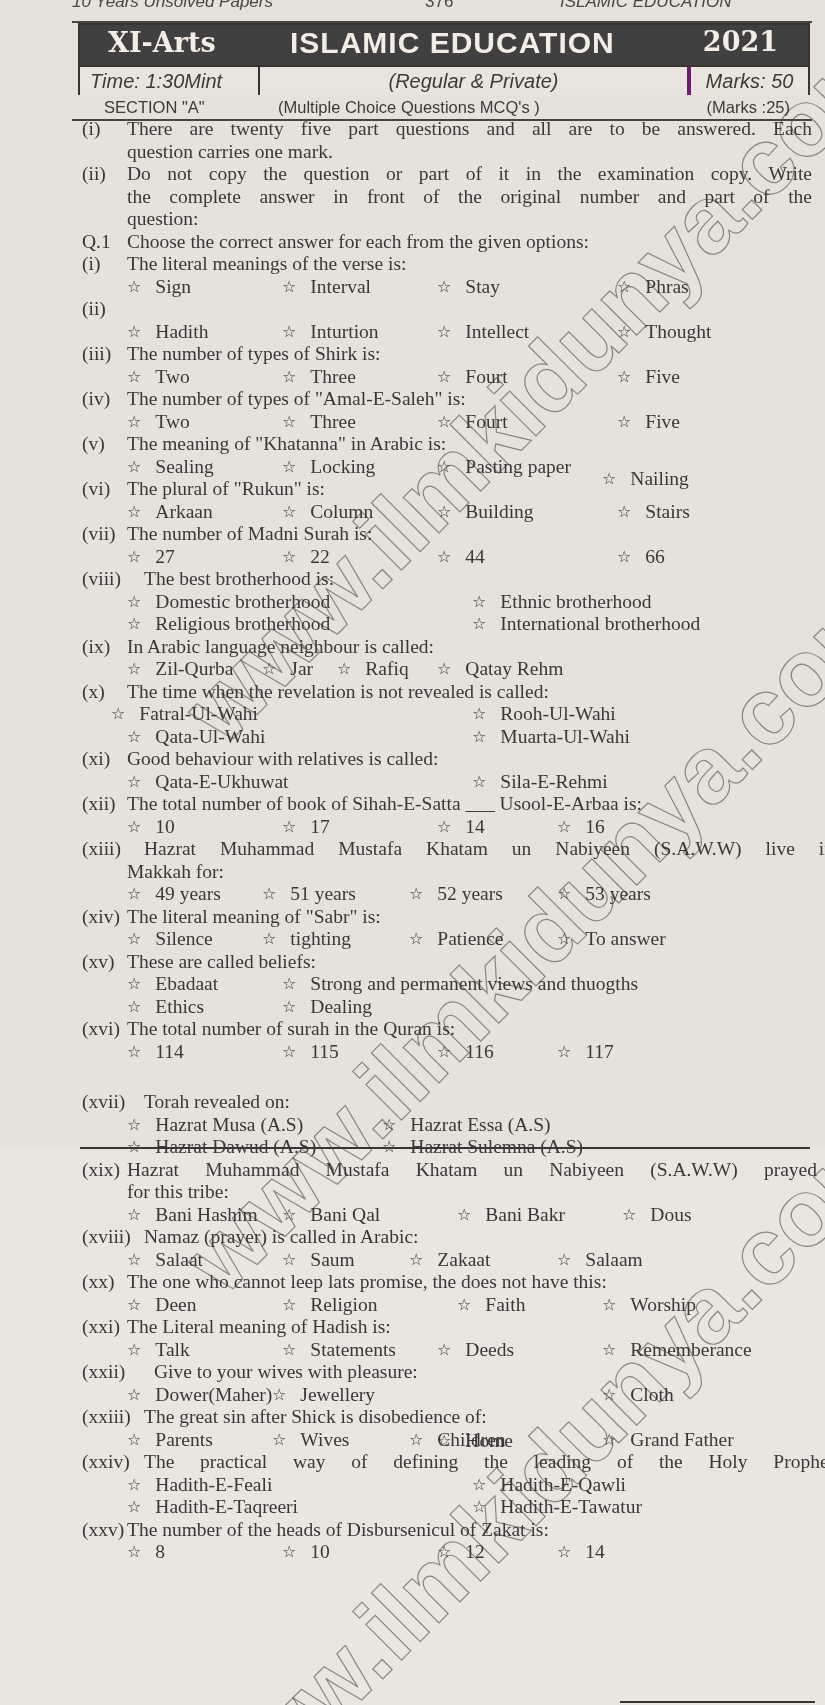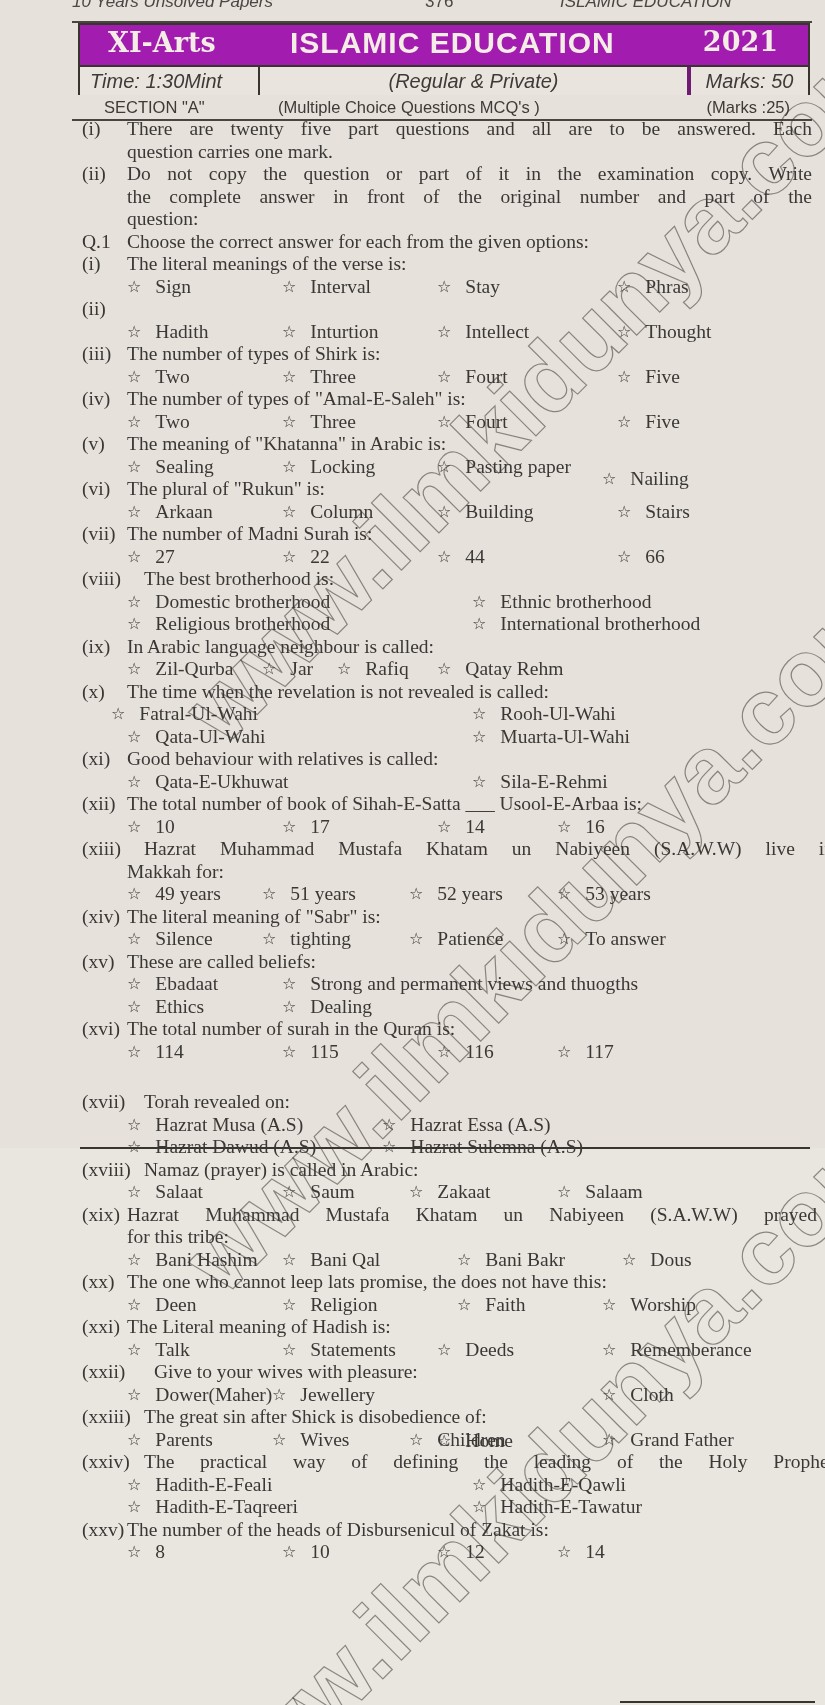--- a/index.html
+++ b/index.html
@@ -19,21 +19,21 @@
     .page-top .mid { position: absolute; left: 425px; top: 0; font-style: normal; }
     .page-top .right { position: absolute; left: 560px; top: 0; }
     .top-rule {
       position: absolute; left: 72px; top: 21px; width: 740px; height: 2px; background: #4a4440;
     }
     .header {
       position: absolute; left: 78px; top: 23px; width: 732px; height: 72px;
       border: 2px solid #3a3430;
     }
     .header-band {
-      height: 40px; background: #a21caf; color: #f3ede6; position: relative;
+      height: 40px; background: #404040; color: #f3ede6; position: relative;
     }
     .header-band .cls {
       position: absolute; left: 28px; top: 2px; font-family: "DejaVu Serif", serif; font-weight: bold; font-size: 27px;
     }
     .header-band .subject {
       position: absolute; left: 210px; top: 1px; font-family: "Liberation Sans", sans-serif; font-weight: bold; font-size: 30px; letter-spacing: 1px;
     }
     .header-band .year {
       position: absolute; right: 30px; top: 1px; font-family: "DejaVu Serif", serif; font-weight: bold; font-size: 27px;
     }
@@ -338,47 +338,47 @@
           <span class="opt" style="left: 45px;"><span class="star">☆</span><span>Hazrat Musa (A.S)</span></span>
           <span class="opt" style="left: 300px;"><span class="star">☆</span><span>Hazrat Essa (A.S)</span></span>
         </div>
         <div class="opts">
           <span class="opt" style="left: 45px;"><span class="star">☆</span><span>Hazrat Dawud (A.S)</span></span>
           <span class="opt" style="left: 300px;"><span class="star">☆</span><span>Hazrat Sulemna (A.S)</span></span>
         </div>
       </div>
       <div>
         <div class="line">
+          <span class="num">(xix)</span>
+          <span class="txt justify" style="width: 690px;">Hazrat Muhammad Mustafa Khatam un Nabiyeen (S.A.W.W) prayed</span>
+        </div>
+        <div class="line cont">
+          <span class="txt">for this tribe:</span>
+        </div>
+        <div class="opts">
+          <span class="opt" style="left: 45px;"><span class="star">☆</span><span>Bani Hashim</span></span>
+          <span class="opt" style="left: 200px;"><span class="star">☆</span><span>Bani Qal</span></span>
+          <span class="opt" style="left: 375px;"><span class="star">☆</span><span>Bani Bakr</span></span>
+          <span class="opt" style="left: 540px;"><span class="star">☆</span><span>Dous</span></span>
+        </div>
+      </div>
+      <div>
+        <div class="line">
           <span class="num">(xviii)</span>
           <span class="txt" style="left: 62px;">Namaz (prayer) is called in Arabic:</span>
         </div>
         <div class="opts">
           <span class="opt" style="left: 45px;"><span class="star">☆</span><span>Salaat</span></span>
           <span class="opt" style="left: 200px;"><span class="star">☆</span><span>Saum</span></span>
           <span class="opt" style="left: 327px;"><span class="star">☆</span><span>Zakaat</span></span>
           <span class="opt" style="left: 475px;"><span class="star">☆</span><span>Salaam</span></span>
         </div>
       </div>
       <div>
         <div class="line">
-          <span class="num">(xix)</span>
-          <span class="txt justify" style="width: 690px;">Hazrat Muhammad Mustafa Khatam un Nabiyeen (S.A.W.W) prayed</span>
-        </div>
-        <div class="line cont">
-          <span class="txt">for this tribe:</span>
-        </div>
-        <div class="opts">
-          <span class="opt" style="left: 45px;"><span class="star">☆</span><span>Bani Hashim</span></span>
-          <span class="opt" style="left: 200px;"><span class="star">☆</span><span>Bani Qal</span></span>
-          <span class="opt" style="left: 375px;"><span class="star">☆</span><span>Bani Bakr</span></span>
-          <span class="opt" style="left: 540px;"><span class="star">☆</span><span>Dous</span></span>
-        </div>
-      </div>
-      <div>
-        <div class="line">
           <span class="num">(xx)</span>
           <span class="txt">The one who cannot leep lats promise, the does not have this:</span>
         </div>
         <div class="opts">
           <span class="opt" style="left: 45px;"><span class="star">☆</span><span>Deen</span></span>
           <span class="opt" style="left: 200px;"><span class="star">☆</span><span>Religion</span></span>
           <span class="opt" style="left: 375px;"><span class="star">☆</span><span>Faith</span></span>
           <span class="opt" style="left: 520px;"><span class="star">☆</span><span>Worship</span></span>
         </div>
       </div>

